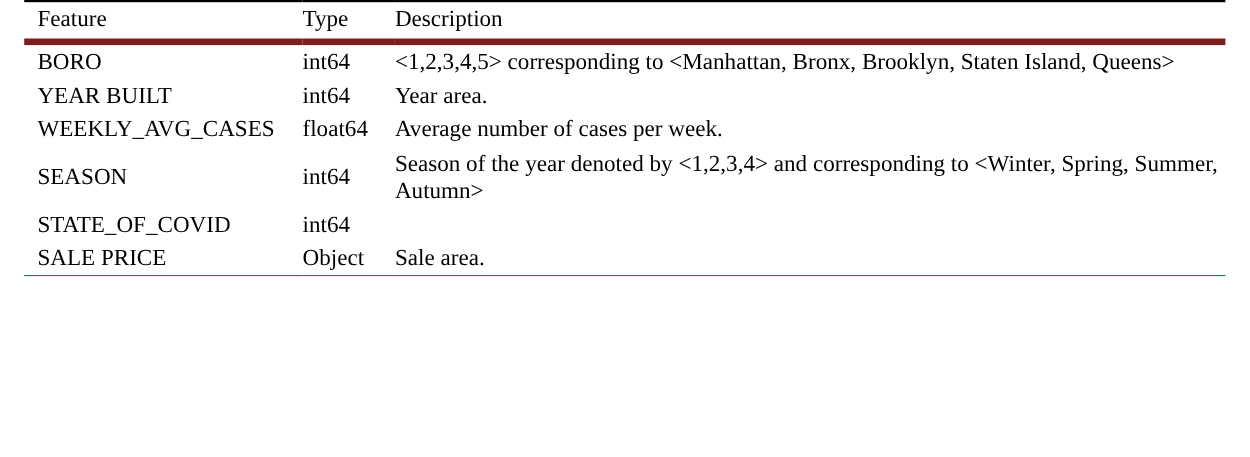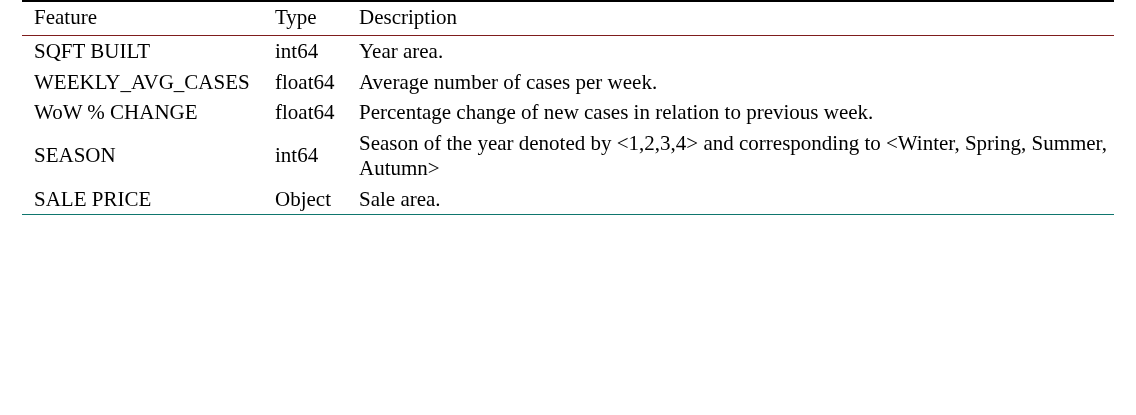--- a/index.html
+++ b/index.html
@@ -36,21 +36,21 @@
   table.feature-table tbody td {
     text-align: left;
     vertical-align: top;
     padding: 3px 0 3px 0;
   }
   
   .rule-top {
     border-top: 2px solid #000;
   }
   .rule-mid {
-    border-bottom: 1px solid #7f1d1d;
+    border-bottom: 6px solid #7f1d1d;
   }
   .rule-bottom {
     border-bottom: 1px solid #0f766e;
   }
   .col-feature {
     width: 253px;
     padding-left: 12px !important;
     box-sizing: border-box;
   }
   .col-type {
@@ -78,39 +78,44 @@
 <div class="page">
   <table class="feature-table">
     <thead>
       <tr class="rule-top rule-mid">
         <th class="col-feature hdr-feature">Feature</th>
         <th class="col-type">Type</th>
         <th class="col-desc">Description</th>
       </tr>
     </thead>
     <tbody>
+      <tr class="two-line">
+        <td class="col-feature mid-align">BORO</td>
+        <td class="col-type mid-align">int64</td>
+        <td class="col-desc">&lt;1,2,3,4,5&gt; corresponding to &lt;Manhattan, Bronx, Brooklyn, Staten Island, Queens&gt;</td>
+      </tr>
       <tr>
-        <td class="col-feature">SQFT BUILT</td>
+        <td class="col-feature">YEAR BUILT</td>
         <td class="col-type">int64</td>
         <td class="col-desc">Year area.</td>
       </tr>
       <tr>
         <td class="col-feature">WEEKLY_AVG_CASES</td>
         <td class="col-type">float64</td>
         <td class="col-desc">Average number of cases per week.</td>
       </tr>
-      <tr>
-        <td class="col-feature">WoW % CHANGE</td>
-        <td class="col-type">float64</td>
-        <td class="col-desc">Percentage change of new cases in relation to previous week.</td>
-      </tr>
       <tr class="two-line">
         <td class="col-feature mid-align">SEASON</td>
         <td class="col-type mid-align">int64</td>
         <td class="col-desc">Season of the year denoted by &lt;1,2,3,4&gt; and corresponding to &lt;Winter, Spring, Summer, Autumn&gt;</td>
+      </tr>
+      <tr>
+        <td class="col-feature">STATE_OF_COVID</td>
+        <td class="col-type">int64</td>
+        <td class="col-desc"></td>
       </tr>
       <tr class="rule-bottom">
         <td class="col-feature">SALE PRICE</td>
         <td class="col-type">Object</td>
         <td class="col-desc">Sale area.</td>
       </tr>
     </tbody>
   </table>
 </div>
 

